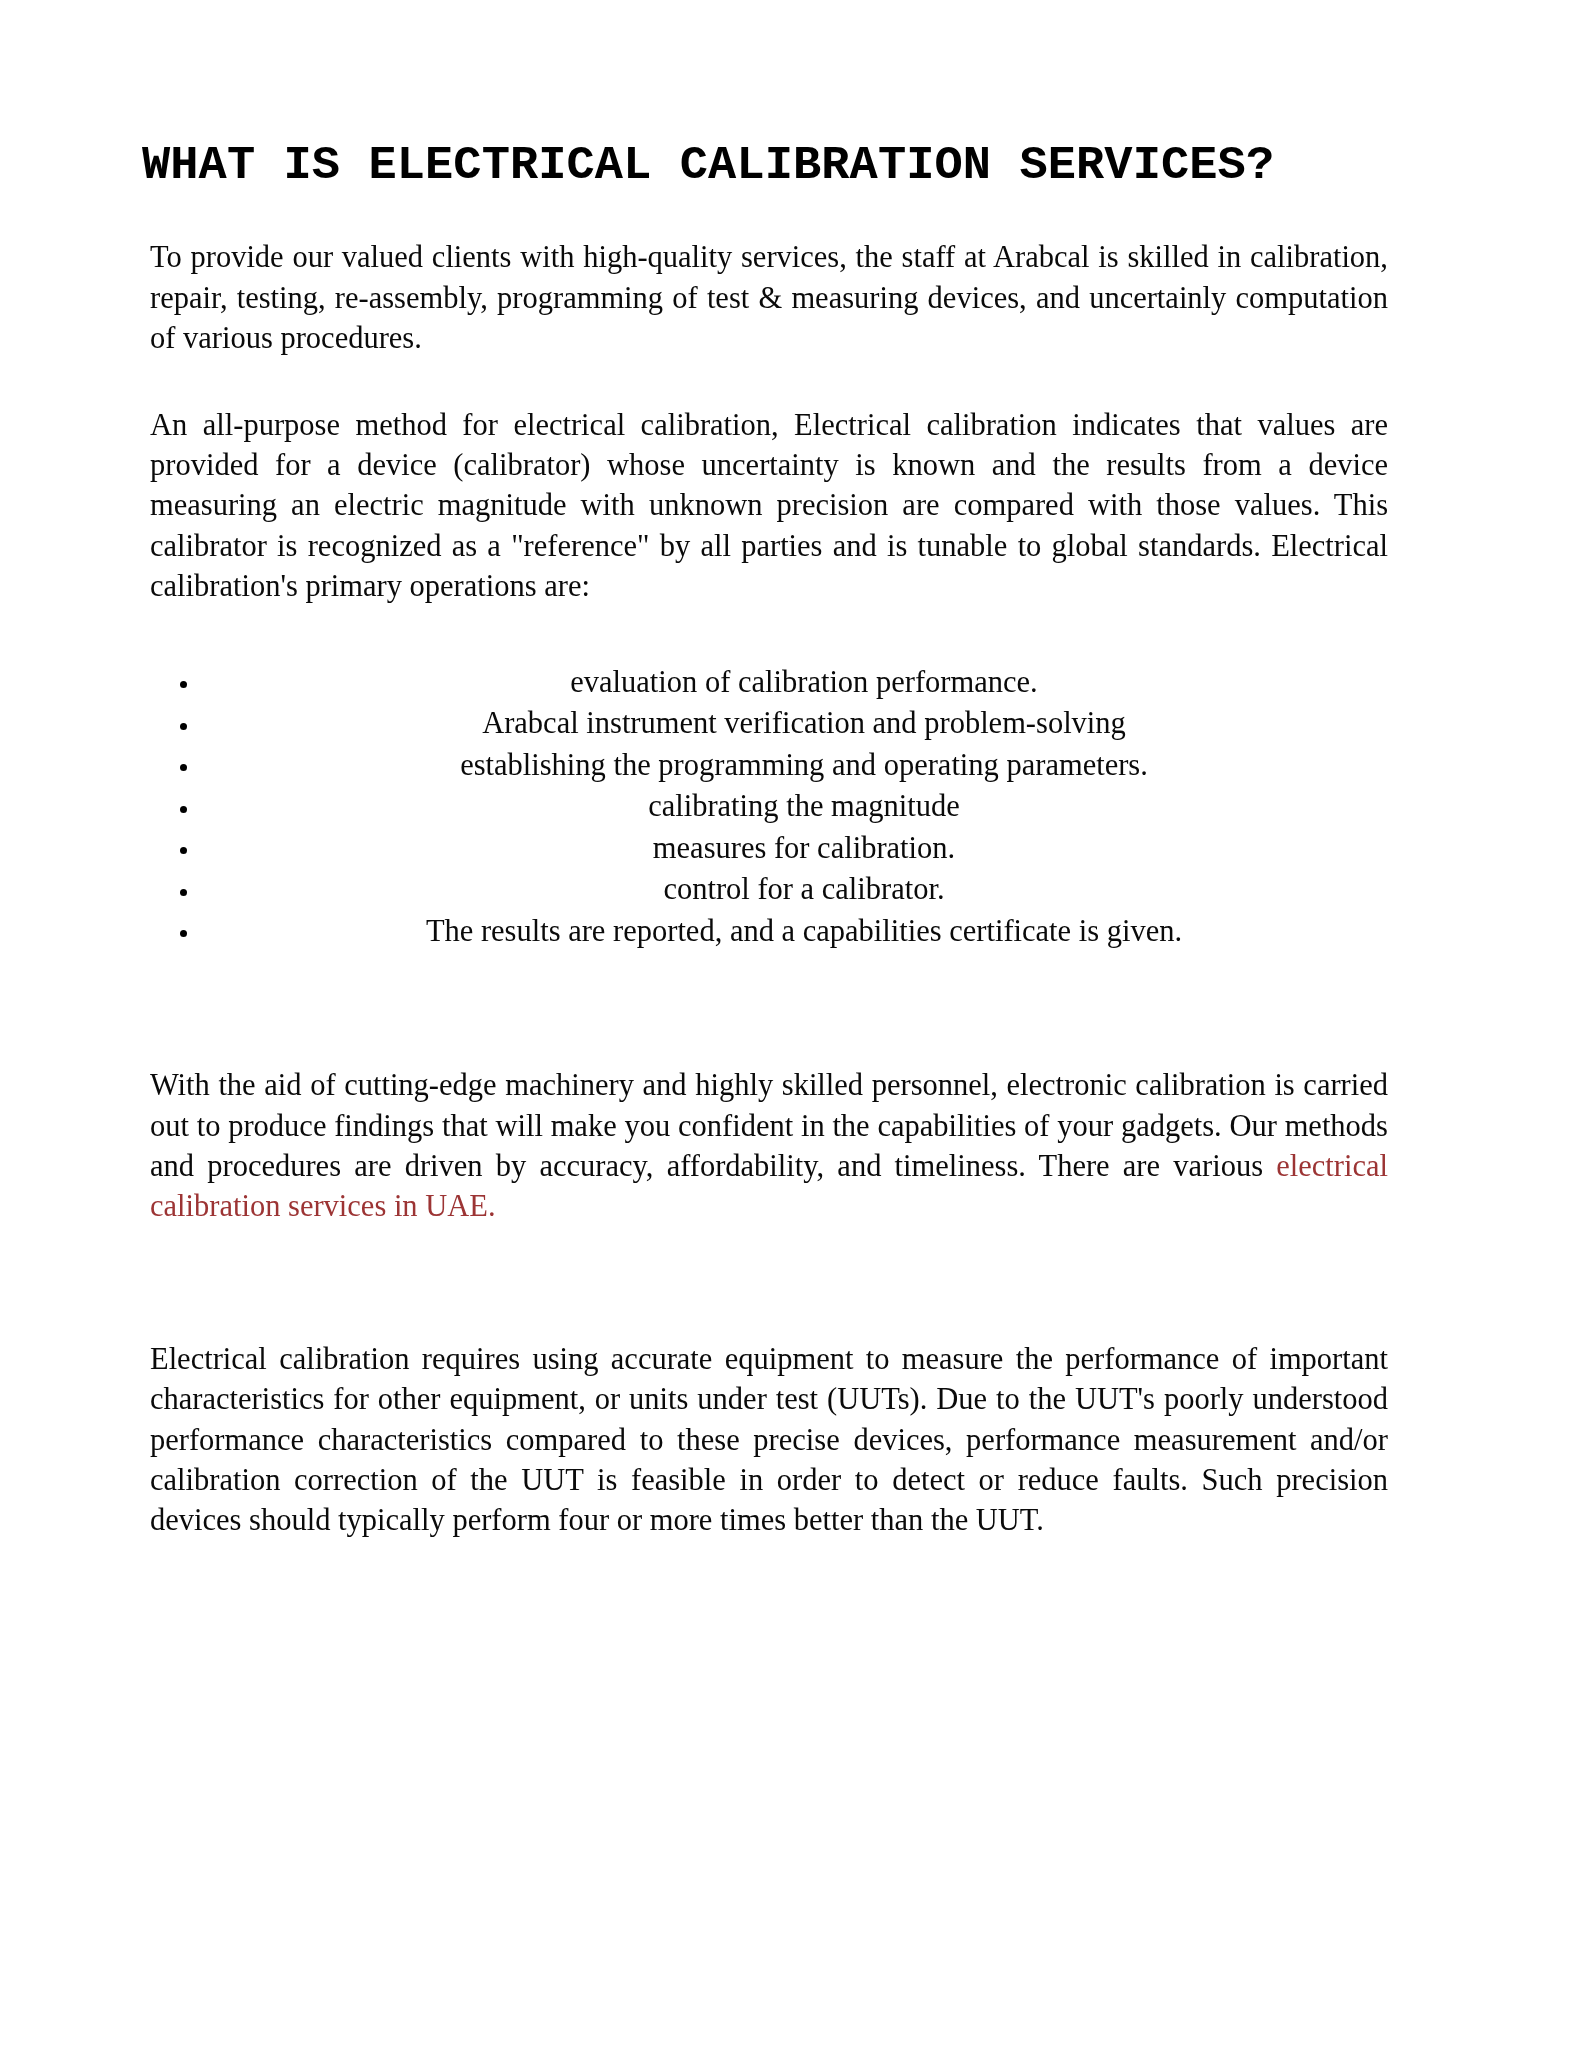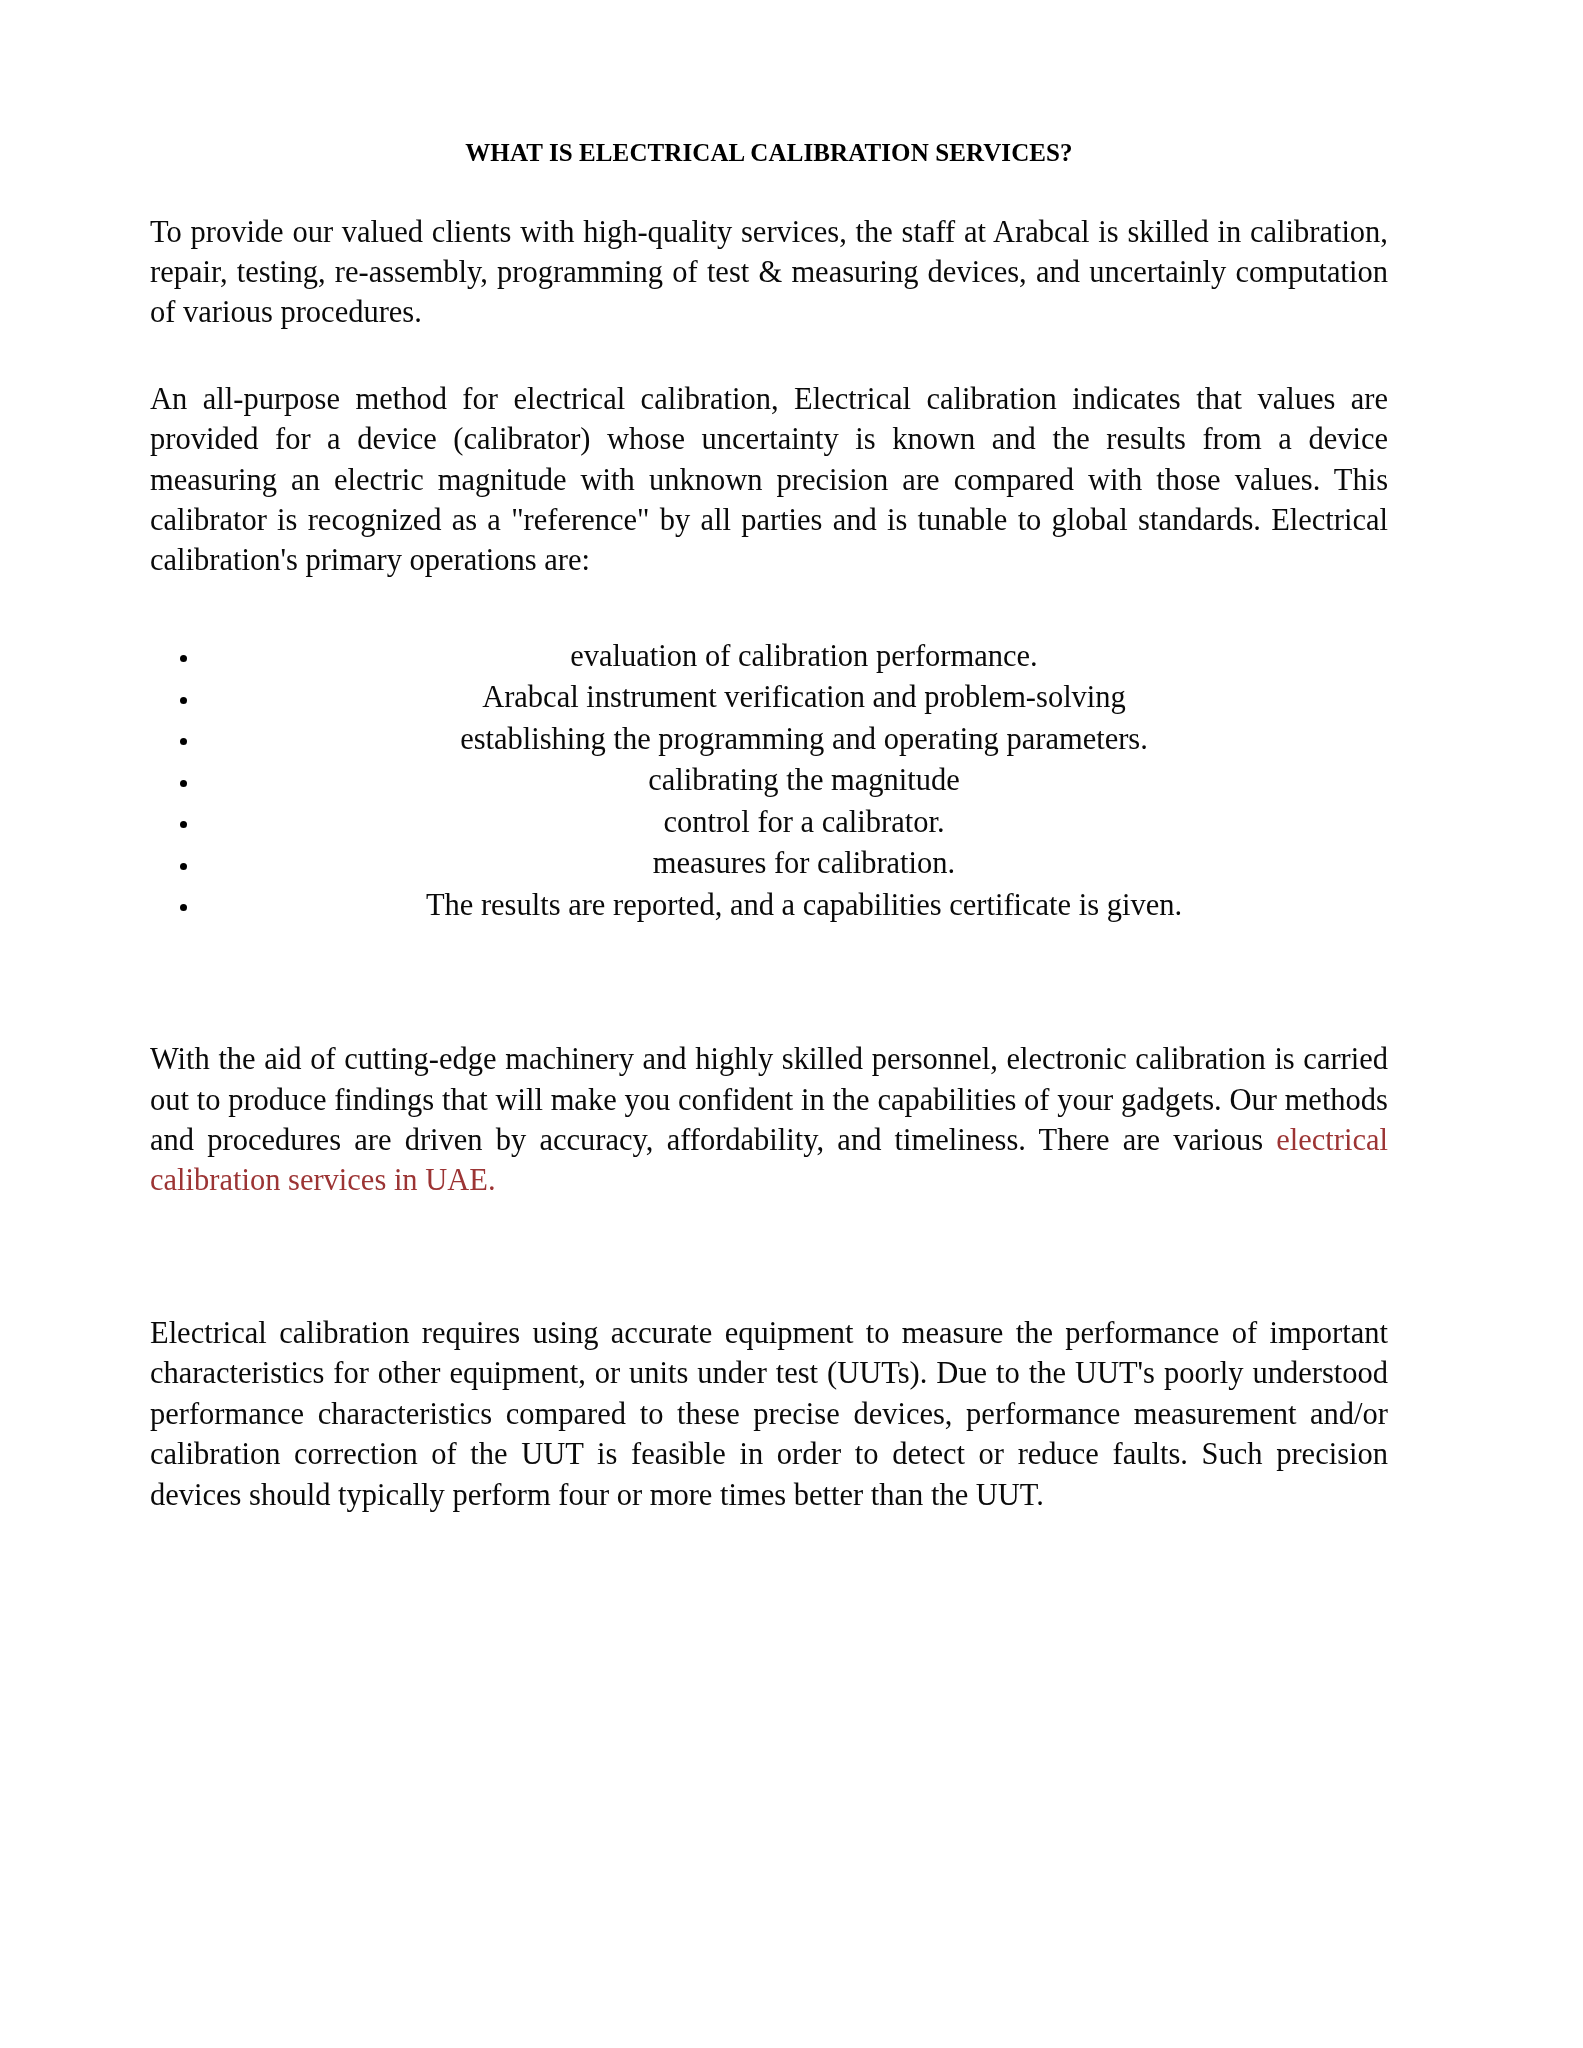--- a/index.html
+++ b/index.html
@@ -20,27 +20,28 @@
     overflow: hidden;
     box-sizing: border-box;
   }
   .content {
     position: absolute;
     left: 142px;
     top: 138px;
     width: 1254px;
   }
   .doc-title {
-    font-size: 25px;
+    font-size: 47px;
     font-weight: bold;
     line-height: 1.18;
     letter-spacing: 0.1px;
     margin: 0 0 44px 0;
-    text-align: center;
+    text-align: left;
     color: #000000;
+    font-family: Liberation Mono, monospace;
   }
   p.para {
     font-size: 30.5px;
     line-height: 1.325;
     text-align: justify;
     text-justify: inter-word;
     margin: 8px;
     color: #0a0a0a;
     hyphens: none;
   }
@@ -109,25 +110,25 @@
       <li>
         <span class="bullet-dot"></span>
         <span class="li-text">establishing the programming and operating parameters.</span>
       </li>
       <li>
         <span class="bullet-dot"></span>
         <span class="li-text">calibrating the magnitude</span>
       </li>
       <li>
         <span class="bullet-dot"></span>
-        <span class="li-text">control for a calibrator.</span>
+        <span class="li-text">measures for calibration.</span>
       </li>
       <li>
         <span class="bullet-dot"></span>
-        <span class="li-text">measures for calibration.</span>
+        <span class="li-text">control for a calibrator.</span>
       </li>
       <li>
         <span class="bullet-dot"></span>
         <span class="li-text">The results are reported, and a capabilities certificate is given.</span>
       </li>
     </ul>
 
     <div class="gap-xl"></div>
 
     <p class="para"><span>With the aid of cutting-edge machinery and highly skilled personnel, electronic calibration is carried out to produce findings that will make you confident in the capabilities of your gadgets. Our methods and procedures are driven by accuracy, affordability, and timeliness. There are various </span><a class="inline-link" href="#">electrical calibration services in UAE.</a></p>

